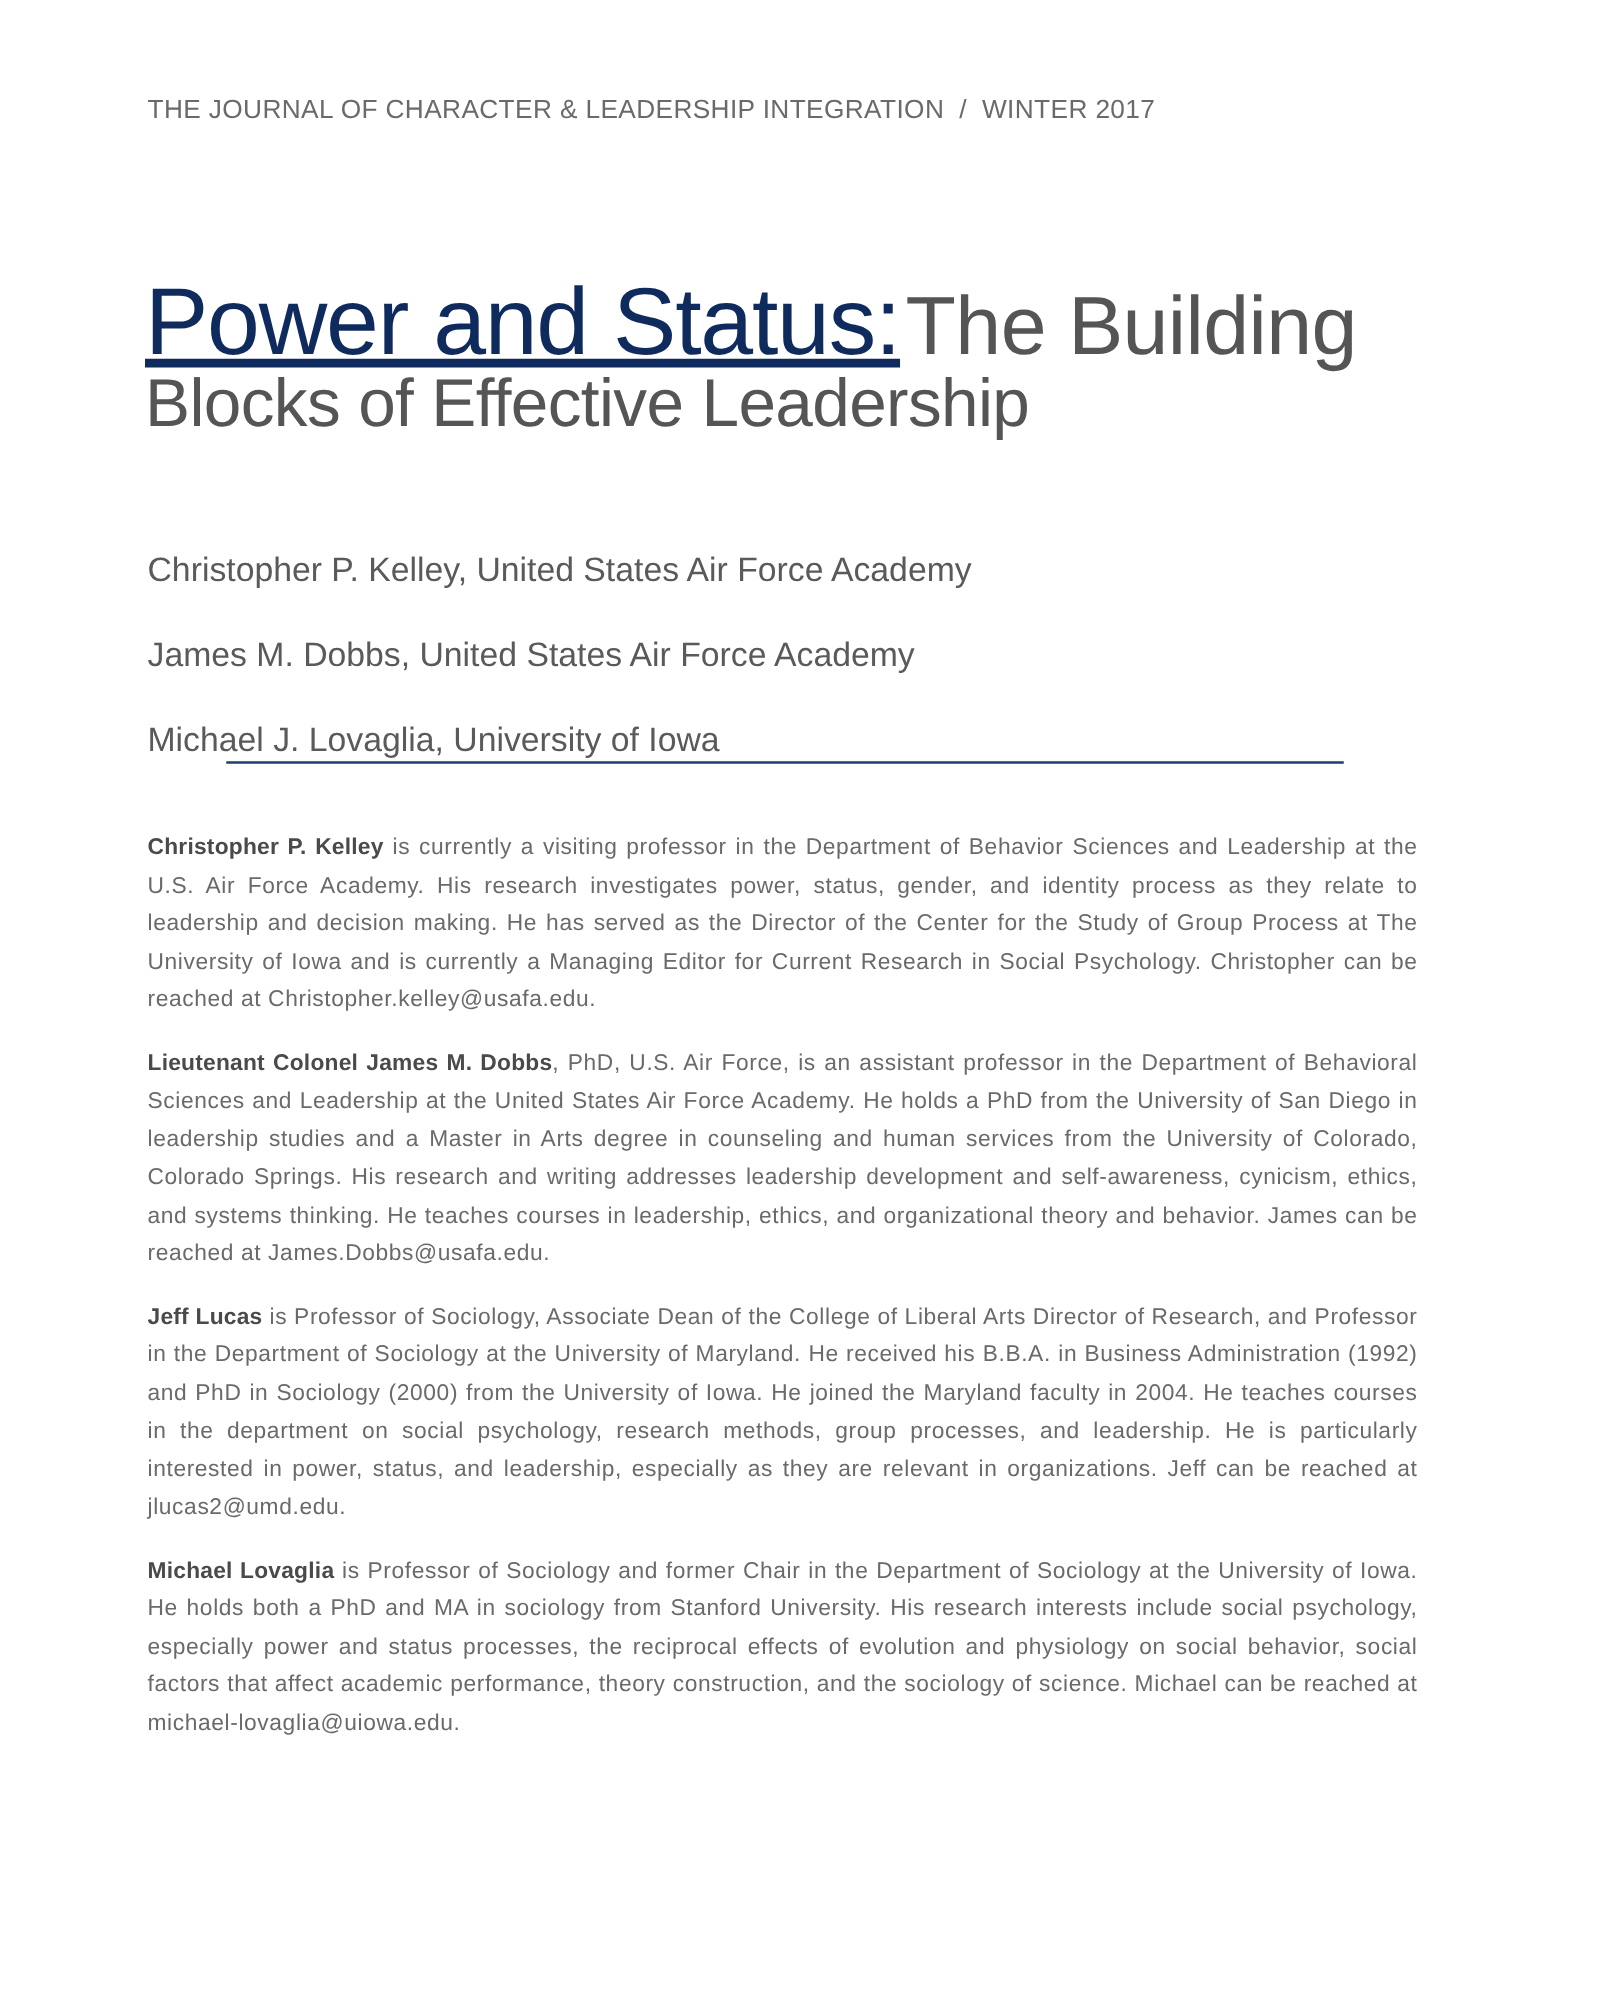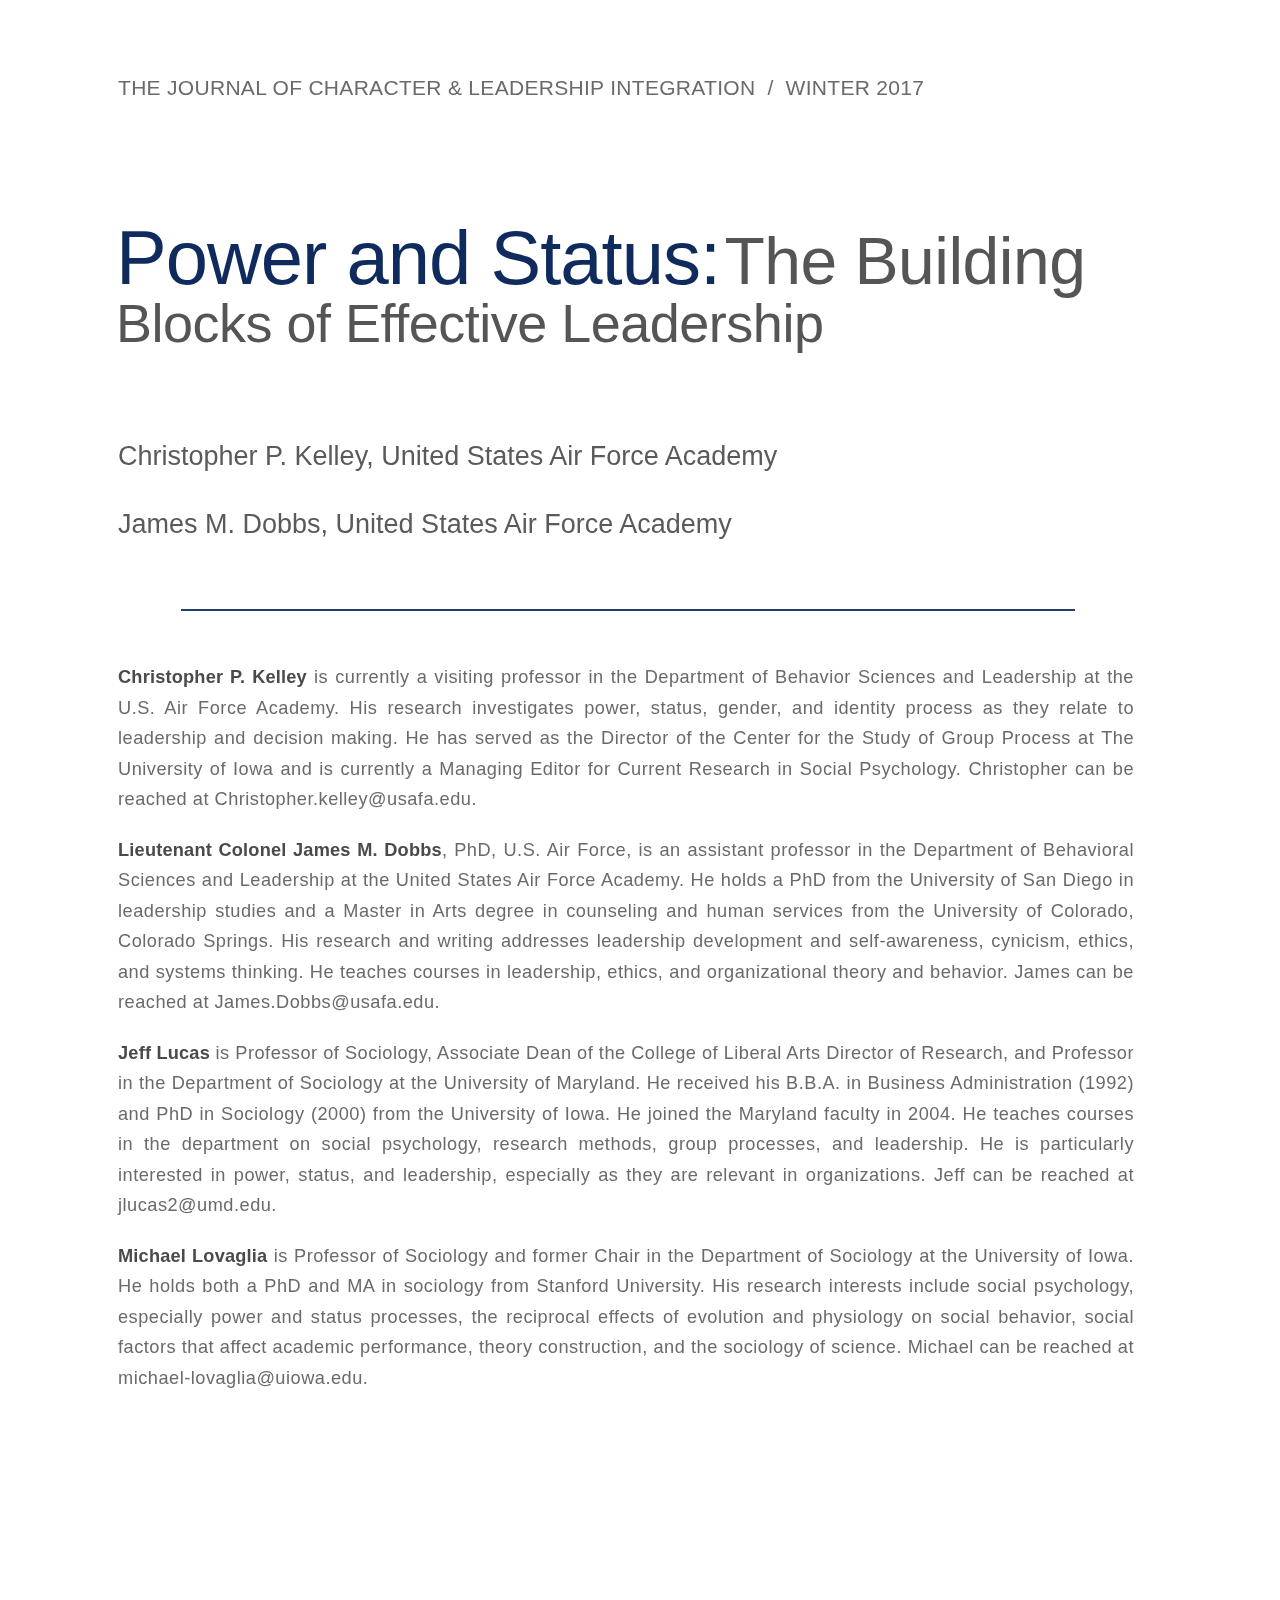--- a/index.html
+++ b/index.html
@@ -42,20 +42,21 @@
     }
     .title-line1 {
       white-space: nowrap;
       line-height: 1;
     }
     .title-main {
       font-size: 76px;
       color: #0f2a5c;
       letter-spacing: -1px;
       font-weight: normal;
+      text-decoration: underline;
     }
     .title-sub1 {
       font-size: 66px;
       color: #555555;
       letter-spacing: -0.5px;
     }
     .title-line2 {
       font-size: 54px;
       color: #555555;
       letter-spacing: -0.5px;
@@ -114,20 +115,21 @@
     <div class="title-line1">
       <span class="title-main">Power and Status:</span>
       <span class="title-sub1">The Building</span>
     </div>
     <div class="title-line2">Blocks of Effective Leadership</div>
   </div>
 
   <div class="authors">
     <div>Christopher P. Kelley, United States Air Force Academy</div>
     <div>James M. Dobbs, United States Air Force Academy</div>
+    <div>Michael J. Lovaglia, University of Iowa</div>
   </div>
 
   <div class="divider"></div>
 
   <div class="bios">
     <p class="bio"><span class="name">Christopher P. Kelley</span><span> is currently a visiting professor in the Department of Behavior Sciences and Leadership at the U.S. Air Force Academy. His research investigates power, status, gender, and identity process as they relate to leadership and decision making. He has served as the Director of the Center for the Study of Group Process at The University of Iowa and is currently a Managing Editor for Current Research in Social Psychology. Christopher can be reached at Christopher.kelley@usafa.edu.</span></p>
     <p class="bio"><span class="name">Lieutenant Colonel James M. Dobbs</span><span>, PhD, U.S. Air Force, is an assistant professor in the Department of Behavioral Sciences and Leadership at the United States Air Force Academy. He holds a PhD from the University of San Diego in leadership studies and a Master in Arts degree in counseling and human services from the University of Colorado, Colorado Springs.  His research and writing addresses leadership development and self-awareness, cynicism, ethics, and systems thinking.  He teaches courses in leadership, ethics, and organizational theory and behavior.  James can be reached at James.Dobbs@usafa.edu.</span></p>
     <p class="bio"><span class="name">Jeff Lucas</span><span> is Professor of Sociology, Associate Dean of the College of Liberal Arts Director of Research, and Professor in the Department of Sociology at the University of Maryland. He received his B.B.A. in Business Administration (1992) and PhD in Sociology (2000) from the University of Iowa. He joined the Maryland faculty in 2004. He teaches courses in the department on social psychology, research methods, group processes, and leadership. He is particularly interested in power, status, and leadership, especially as they are relevant in organizations.  Jeff can be reached at jlucas2@umd.edu.</span></p>
     <p class="bio"><span class="name">Michael Lovaglia</span><span> is Professor of Sociology and former Chair in the Department of Sociology at the University of Iowa. He holds both a PhD and MA in sociology from Stanford University.  His research interests include social psychology, especially power and status processes, the reciprocal effects of evolution and physiology on social behavior, social factors that affect academic performance, theory construction, and the sociology of science. Michael can be reached at michael-lovaglia@uiowa.edu.</span></p>
   </div>

